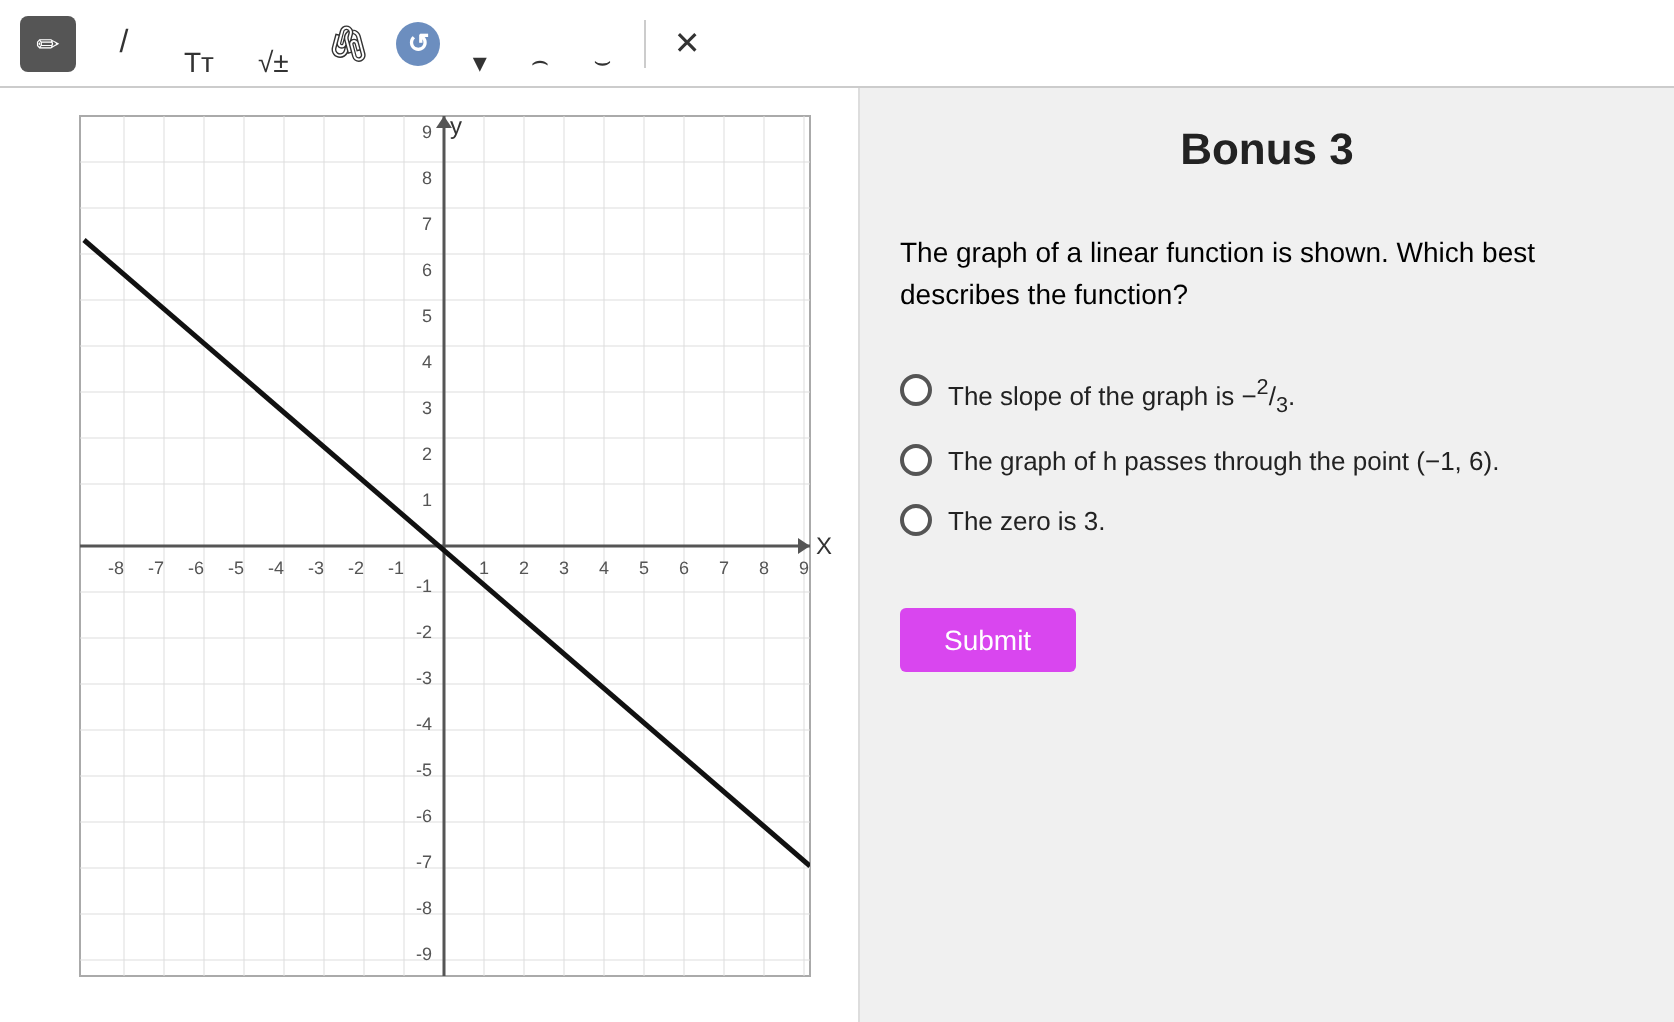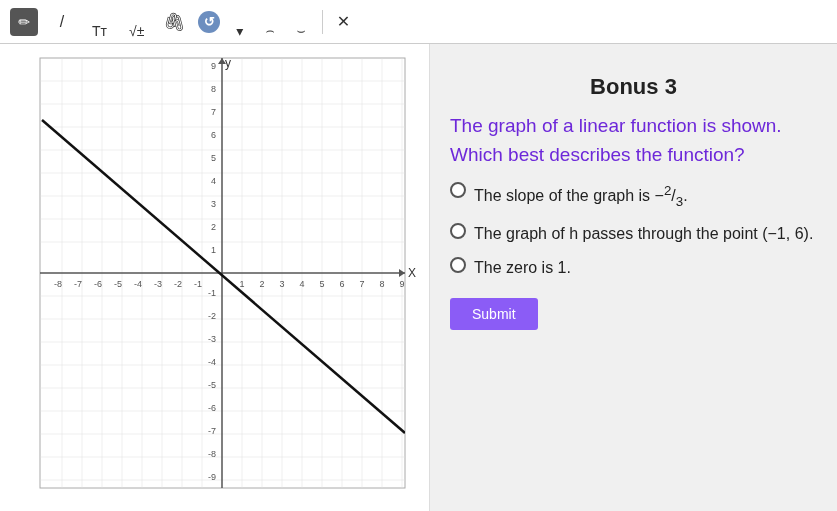--- a/index.html
+++ b/index.html
@@ -77,64 +77,64 @@
       padding: 8px;
       display: flex;
       align-items: center;
       justify-content: center;
       border-right: 1px solid #ddd;
     }
 
     
     .question-area {
       flex: 1;
-      padding: 30px 20px;
+      padding: 18px 20px;
       background: #f0f0f0;
       display: flex;
       flex-direction: column;
-      gap: 12px;
+      gap: 28px;
     }
     .bonus-title {
       font-size: 22px;
       font-weight: bold;
       color: #222;
       text-align: center;
     }
     .question-text {
-      font-size: 19px;
-      color: #6d28d9;
+      font-size: 14px;
+      color: #000000;
       line-height: 1.5;
     }
     .options-list {
       display: flex;
       flex-direction: column;
       gap: 10px;
     }
     .option-item {
       display: flex;
       align-items: flex-start;
       gap: 8px;
-      font-size: 16px;
+      font-size: 13px;
       color: #222;
       cursor: pointer;
       text-align: right;
     }
     .option-radio {
       width: 16px; height: 16px;
       border: 2px solid #555;
       border-radius: 50%;
       flex-shrink: 0;
       margin-top: 1px;
       background: #fff;
     }
     .option-text {
       line-height: 1.5;
     }
     .submit-btn {
-      background: #8b5cf6;
+      background: #d946ef;
       color: #fff;
       border: none;
       padding: 8px 22px;
       font-size: 14px;
       cursor: pointer;
       border-radius: 3px;
       align-self: flex-start;
       margin-top: 6px;
     }
 
@@ -297,21 +297,21 @@
       <div class="option-item">
         <div class="option-radio"></div>
         <span class="option-text">
           The graph of h passes through the point (−1, 6).
         </span>
       </div>
 
       <div class="option-item">
         <div class="option-radio"></div>
         <span class="option-text">
-          The zero is 1.
+          The zero is 3.
         </span>
       </div>
 
     </div>
 
     <button class="submit-btn">Submit</button>
   </div>
 
 </div>
 

